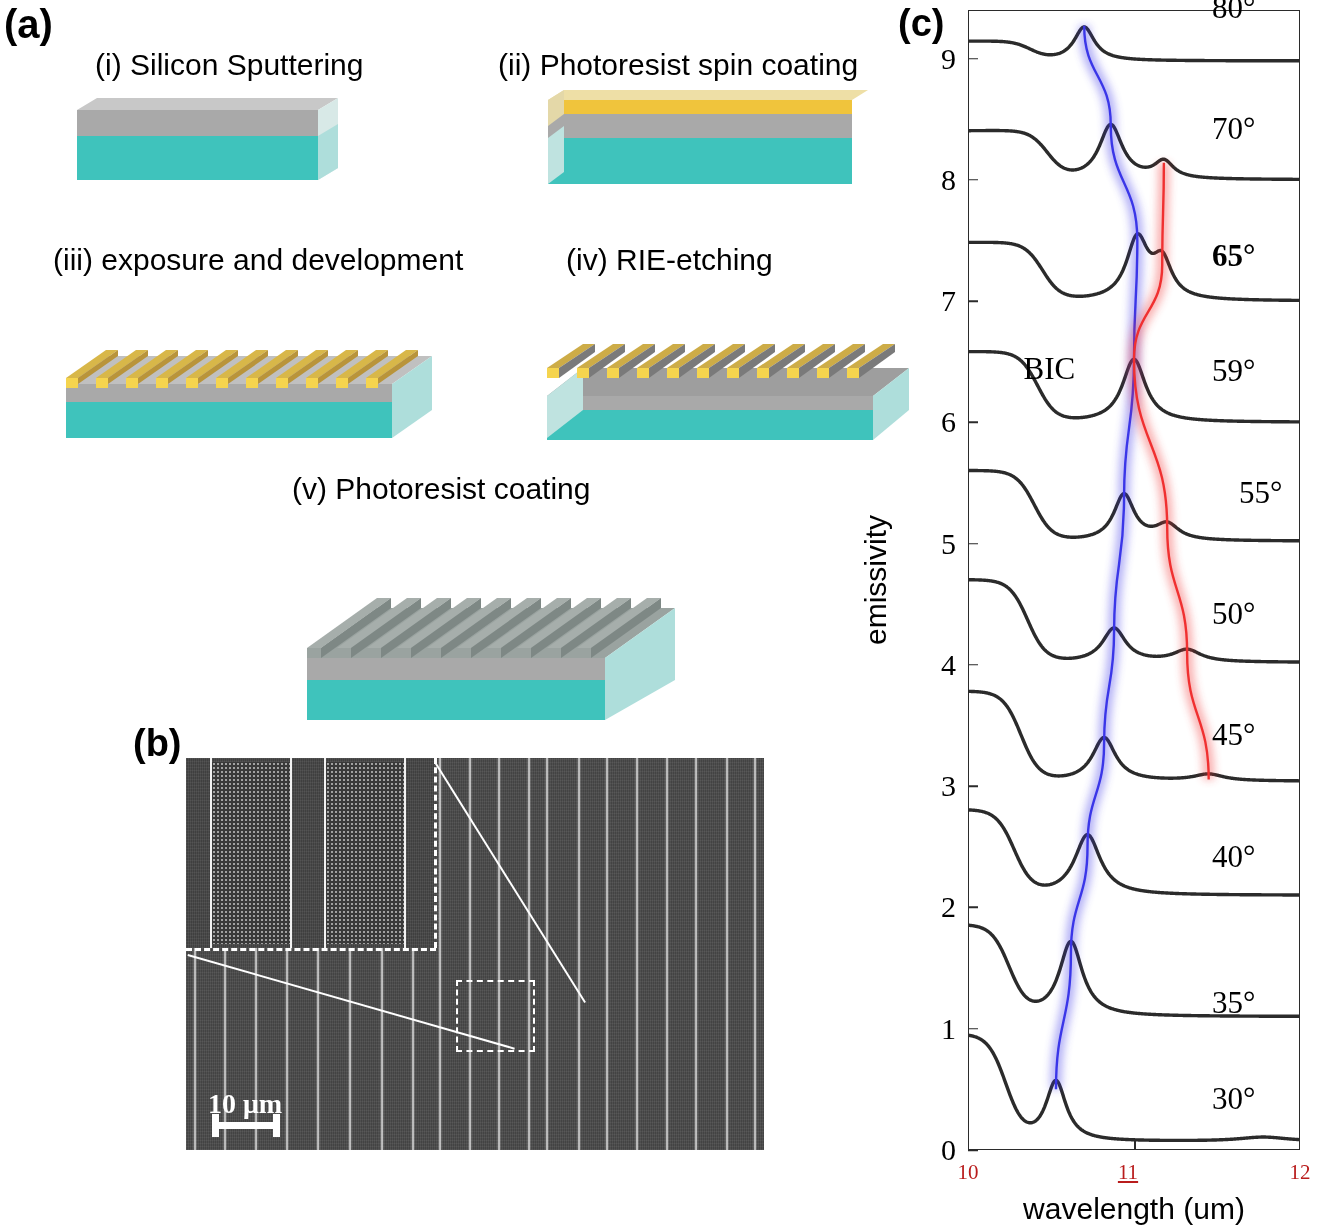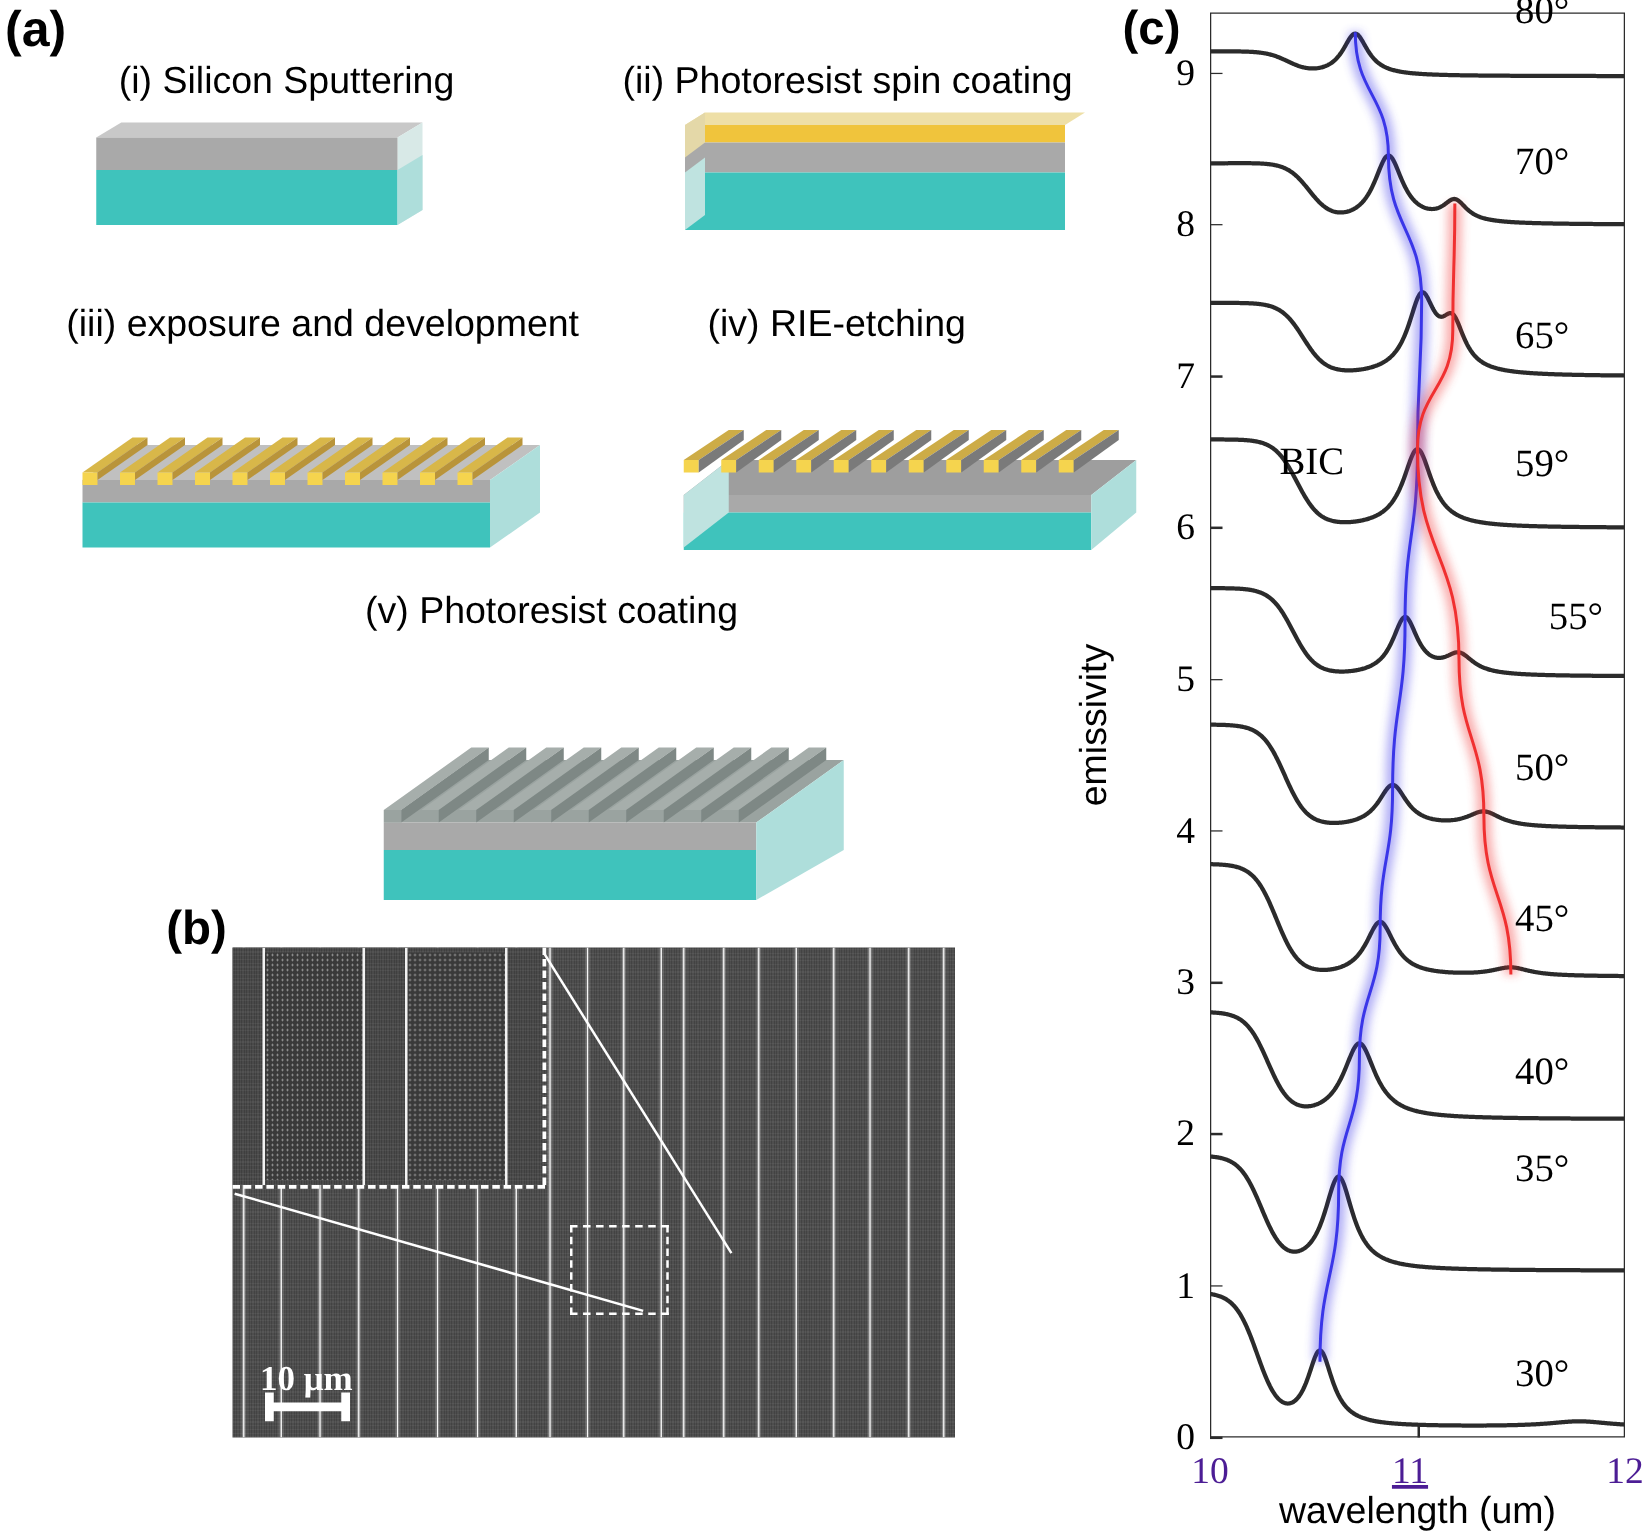--- a/index.html
+++ b/index.html
@@ -46,21 +46,21 @@
       font-weight:bold;font-family:"Liberation Serif",serif;white-space:nowrap;}
 
   
   #chart{position:absolute;left:968px;top:10px;width:332px;height:1140px;}
   #plotbox{position:absolute;inset:0;border:1.5px solid #2b2b2b;background:#fff;}
   .ytick-lbl{position:absolute;right:100%;margin-right:12px;transform:translateY(-50%);
       font-size:30px;color:#000;font-family:"Liberation Serif",serif;}
   .ytick-mark{position:absolute;left:0;width:10px;height:1.5px;background:#2b2b2b;
       transform:translateY(-50%);}
   .xtick-lbl{position:absolute;top:100%;margin-top:10px;transform:translateX(-50%);
-      font-size:30px;color:#4c1d95;font-family:"Liberation Serif",serif;}
+      font-size:21px;color:#b91c1c;font-family:"Liberation Serif",serif;}
   .xtick-mark{position:absolute;bottom:0;width:1.5px;height:10px;background:#2b2b2b;}
   #ylabel{position:absolute;left:-92px;top:50%;transform:translate(-50%,-50%) rotate(-90deg);
       font-size:30px;color:#000;white-space:nowrap;font-family:"Liberation Sans",sans-serif;}
   #xlabel{position:absolute;left:50%;top:1192px;transform:translateX(-50%);
       font-size:30px;color:#000;white-space:nowrap;font-family:"Liberation Sans",sans-serif;}
   .angle-lbl{position:absolute;font-size:31px;color:#000;
       font-family:"Liberation Serif",serif;white-space:nowrap;transform:translateY(-50%);}
   #bic-lbl{position:absolute;font-size:31px;color:#000;
       font-family:"Liberation Serif",serif;}
 </style>
@@ -307,26 +307,26 @@
       <div class="ytick-lbl" style="top: 48.5106px;">9</div>
     </div>
   <div id="ticks-x">
       <div class="xtick-lbl" style="left: 0px;">10</div>
       <div class="xtick-mark" style="left: 166px;"></div>
       <div class="xtick-lbl" style="left: 160px; text-decoration: underline;">11</div>
       <div class="xtick-lbl" style="left: 332px;">12</div>
     </div>
   <div id="angle-labels">
       <div class="angle-lbl" style="left: 244px; top: 1089.06px;">30°</div>
-      <div class="angle-lbl" style="left: 244px; top: 925px;">35°</div>
+      <div class="angle-lbl" style="left: 244px; top: 993px;">35°</div>
       <div class="angle-lbl" style="left: 244px; top: 846.511px;">40°</div>
       <div class="angle-lbl" style="left: 244px; top: 725.234px;">45°</div>
       <div class="angle-lbl" style="left: 244px; top: 603.957px;">50°</div>
       <div class="angle-lbl" style="left: 248px; top: 482.681px; margin-left: 23px;">55°</div>
       <div class="angle-lbl" style="left: 244px; top: 361.404px;">59°</div>
-      <div class="angle-lbl" style="left: 244px; top: 258px;">65°</div>
+      <div class="angle-lbl" style="left: 244px; top: 246px; font-weight: bold;">65°</div>
       <div class="angle-lbl" style="left: 244px; top: 118.851px;">70°</div>
       <div class="angle-lbl" style="left: 244px; top: -2.42553px;">80°</div>
     </div>
   <div id="bic-lbl" style="left: 55.6px; top: 341.404px;">BIC</div>
   <div id="ylabel">emissivity</div>
 </div>
 <div id="xlabel" style="left:1134px;">wavelength (um)</div>
 
 </body></html>

